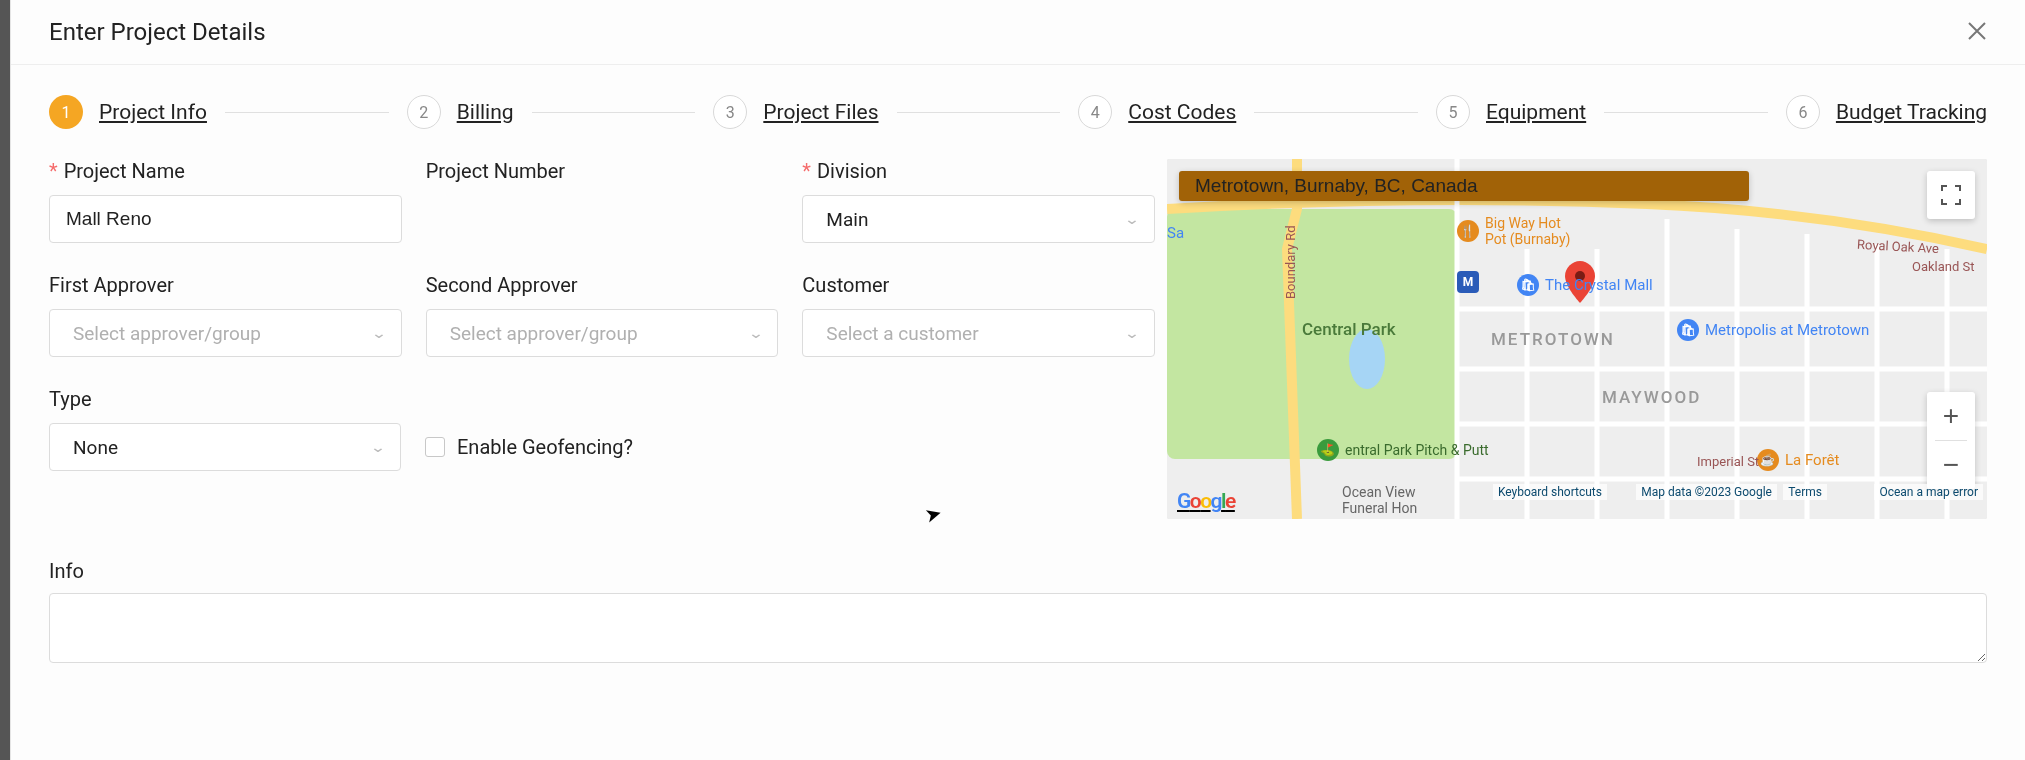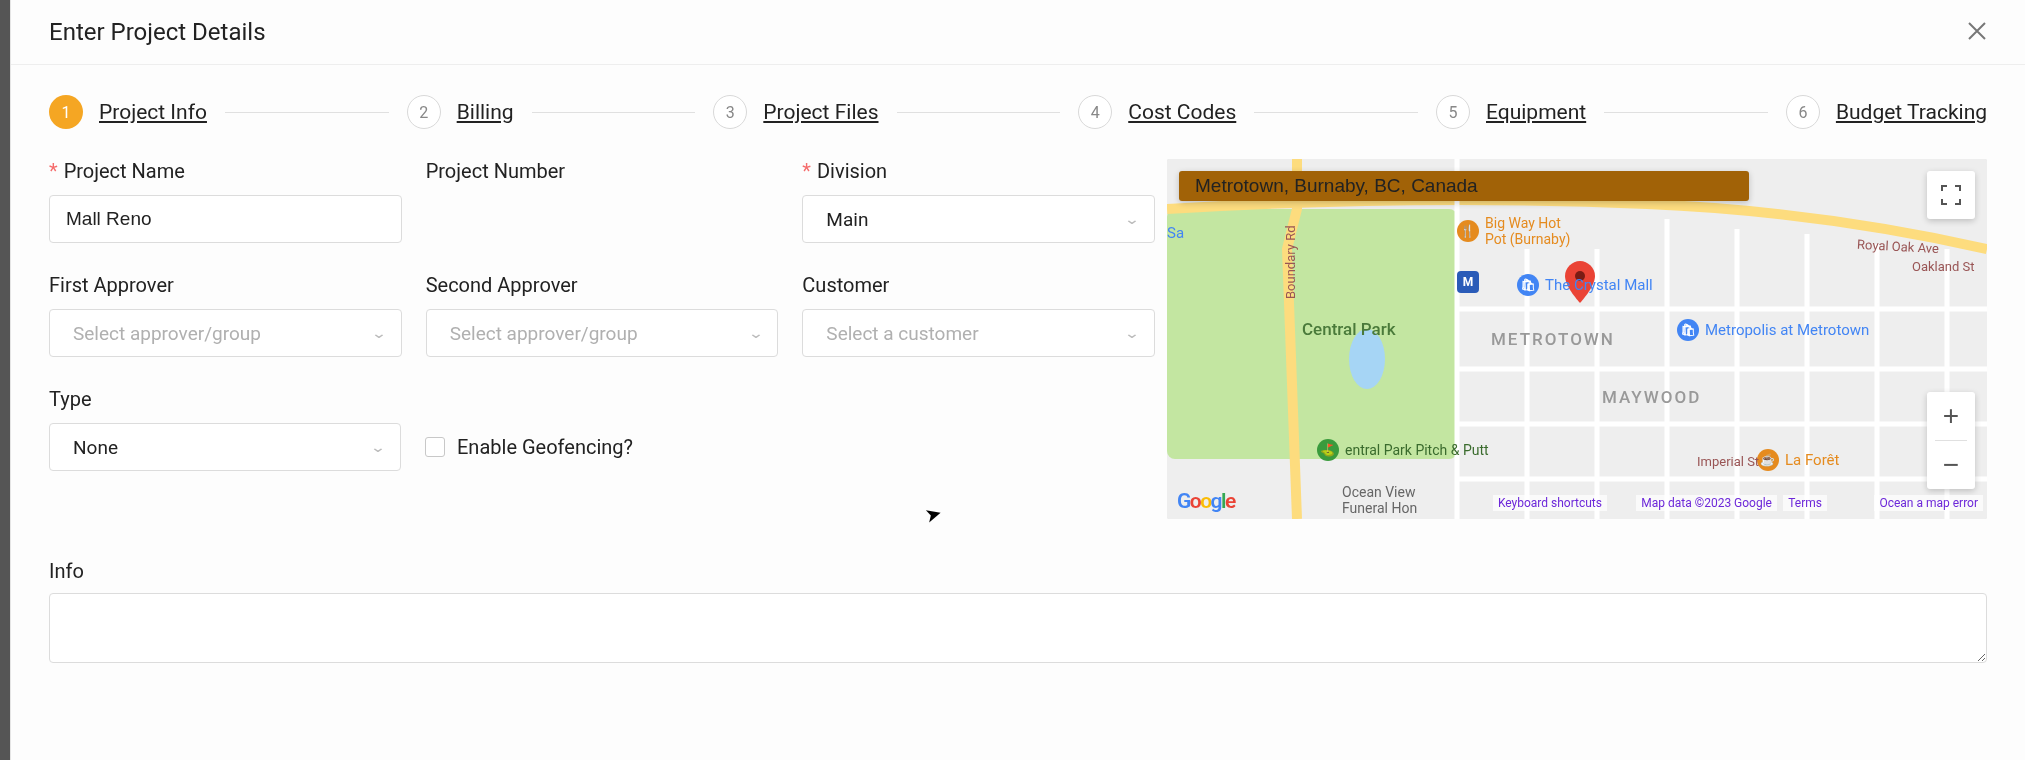--- a/index.html
+++ b/index.html
@@ -259,32 +259,33 @@
   }
   .map-label {
     position: absolute;
     font-size: 17px;
     color: #999;
     letter-spacing: 2px;
     font-weight: 500;
   }
   .map-attr {
     position: absolute;
-    bottom: 8px;
+    bottom: 19px;
     font-size: 12px;
-    color: #6d28d9;
+    color: #0c4a6e;
     background: rgba(255,255,255,0.7);
     padding: 1px 5px;
   }
   .google-logo {
     position: absolute;
     bottom: 6px; left: 10px;
     font-size: 21px;
     font-weight: 600;
     letter-spacing: -1.5px;
+    text-decoration: underline;
   }
   .google-logo span:nth-child(1){color:#4285F4;}
   .google-logo span:nth-child(2){color:#EA4335;}
   .google-logo span:nth-child(3){color:#FBBC05;}
   .google-logo span:nth-child(4){color:#4285F4;}
   .google-logo span:nth-child(5){color:#34A853;}
   .google-logo span:nth-child(6){color:#EA4335;}
   .road-label {
     position: absolute;
     font-size: 13px;

